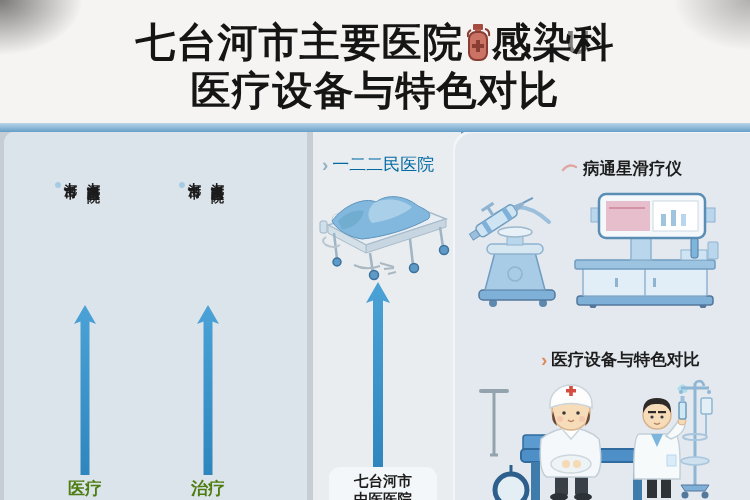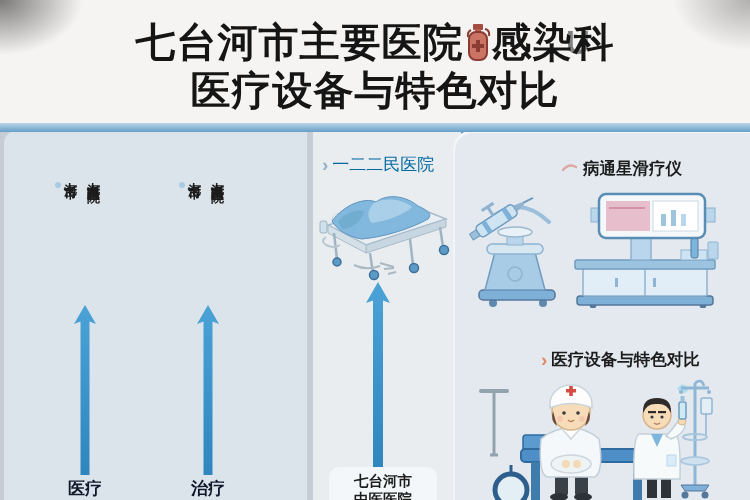--- a/index.html
+++ b/index.html
@@ -30,21 +30,21 @@
   .divider{position:absolute;left:461px;top:131px;width:6px;height:369px;background:#5f9cc8;}
   .panel-right{left:453px;width:319px;background:#e3e9ee;border-top-left-radius:18px;
     box-shadow:inset 2px 2px 0 #f2f6f9;}
   
   .bullet-dot{position:absolute;width:6px;height:6px;border-radius:50%;background:#a7cbe2;}
   .vlabel{position:absolute;display:flex;flex-direction:row;gap:6px;}
   .vcol{writing-mode:vertical-rl;text-orientation:upright;
     font-size:13px;font-weight:700;color:#1c1c1c;letter-spacing:1px;line-height:17px;}
   .arrow-svg{position:absolute;}
   .caption{position:absolute;width:46px;text-align:center;
-    font-size:17px;font-weight:700;color:#0f172a;}
+    font-size:17px;font-weight:700;color:#4d7c0f;}
   
   .mid-header{position:absolute;left:9px;top:22px;white-space:nowrap;}
   .chev{font-size:19px;font-weight:700;color:#93b1c4;margin-right:4px;vertical-align:-1px;}
   .mid-header .txt{font-size:17px;font-weight:400;color:#0369a1;}
   .footer-box{position:absolute;left:16px;top:336px;width:108px;height:50px;
     background:#f3f7f9;border-radius:11px;text-align:center;padding-top:5px;box-sizing:border-box;}
   .footer-box .ln{font-size:14.5px;font-weight:700;color:#1d1d1d;line-height:18px;}
   
   .feature{position:absolute;white-space:nowrap;}
   .feature .txt{font-size:16.5px;font-weight:700;color:#1d1d1d;}

